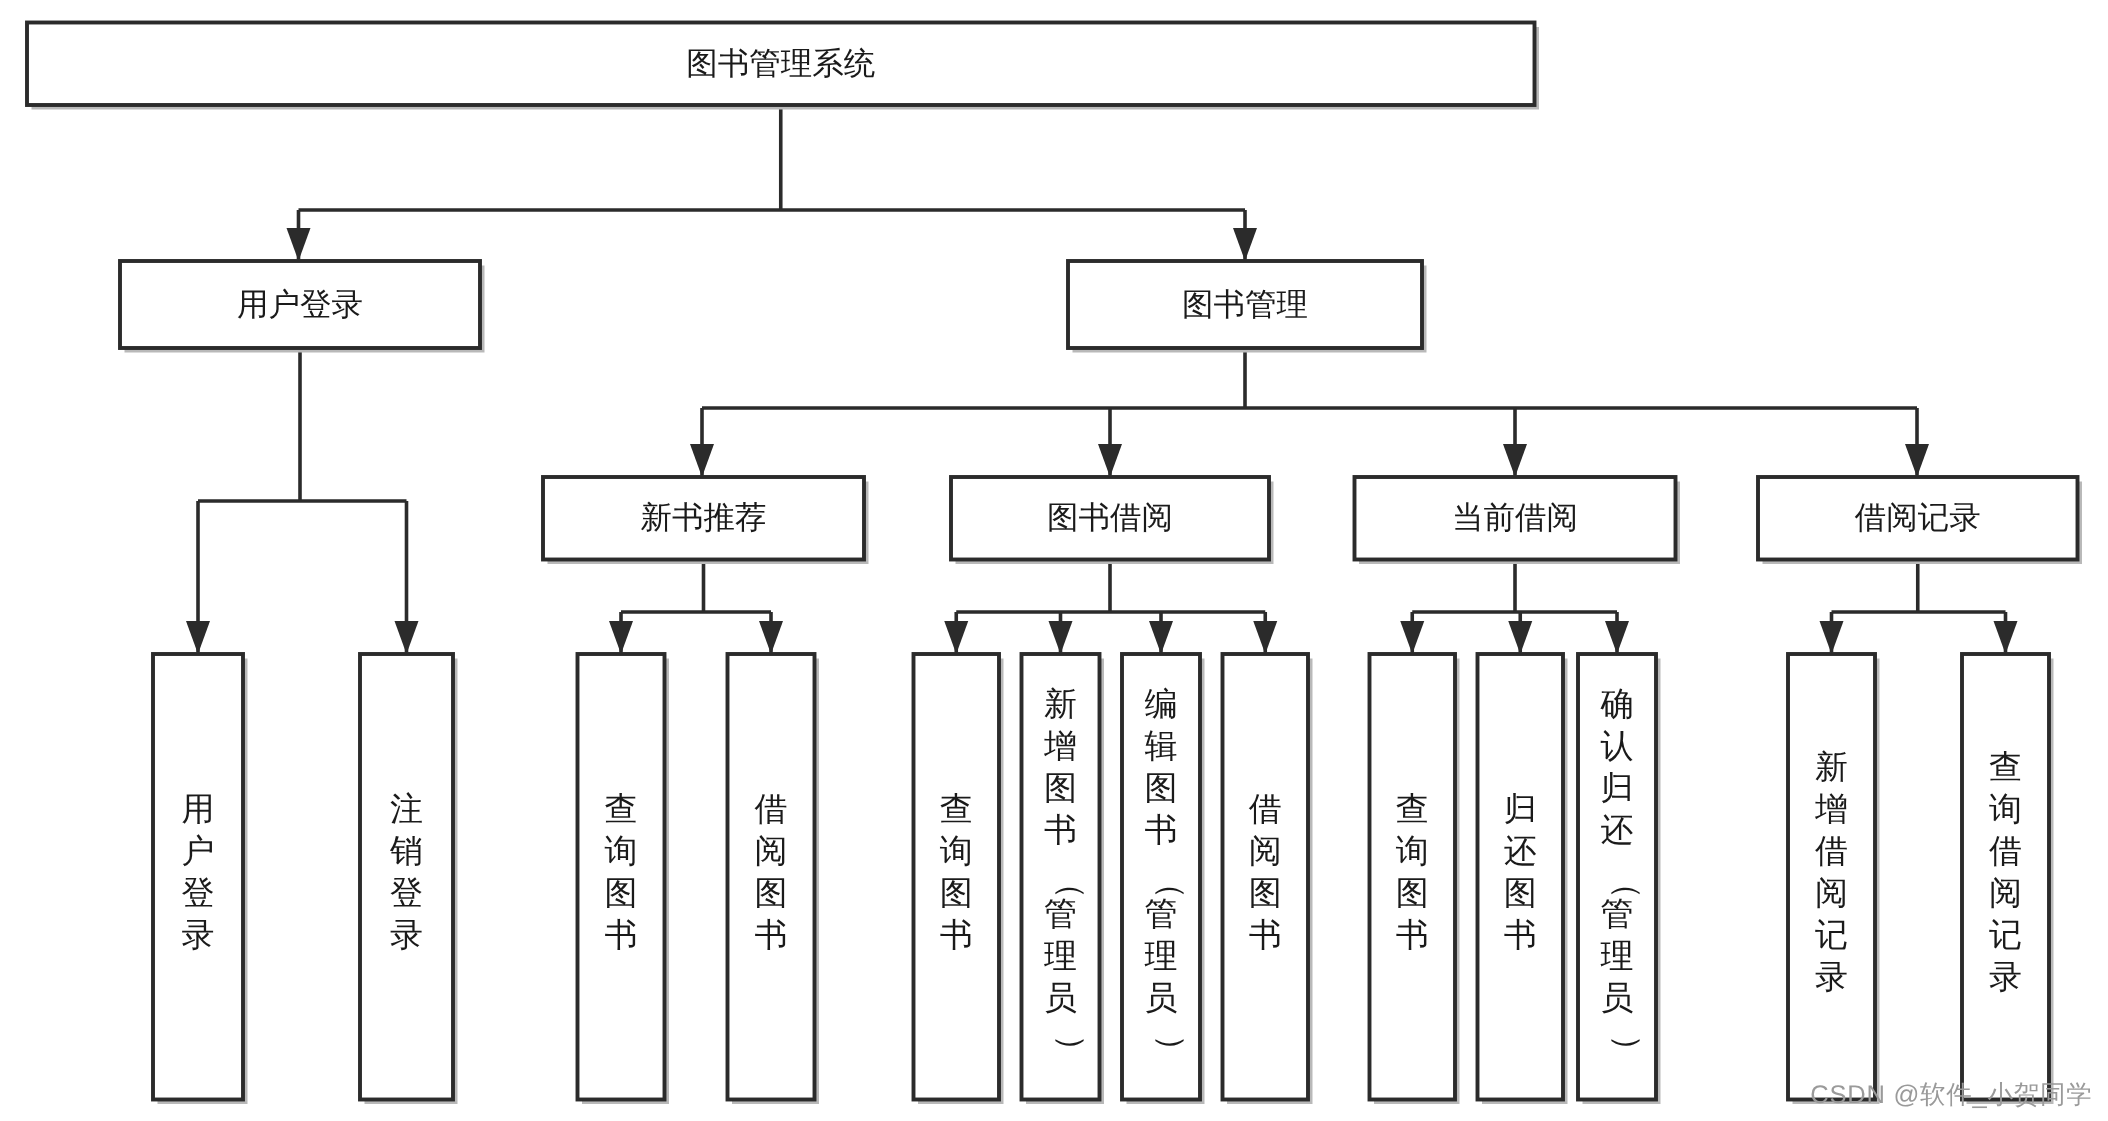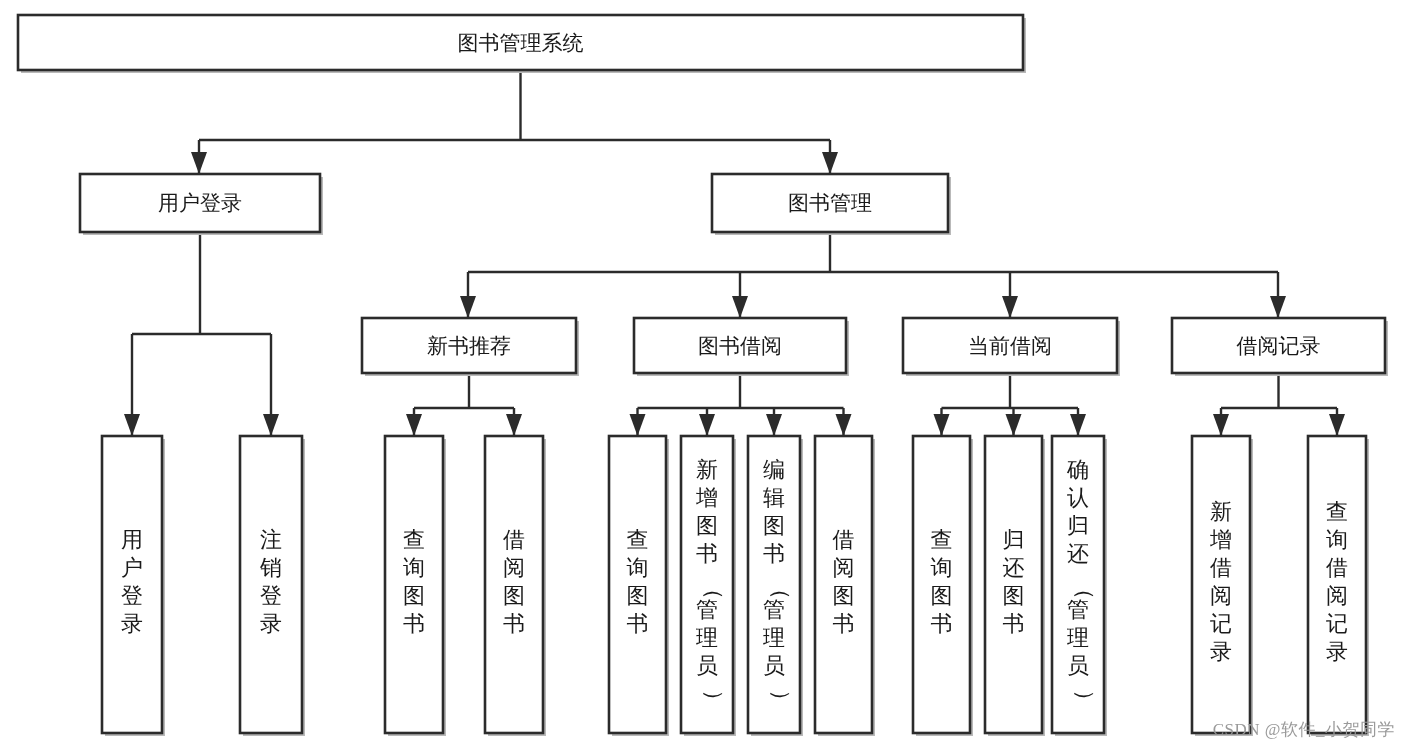--- a/index.html
+++ b/index.html
@@ -57,21 +57,21 @@
   .node-label-v {
     font-family: "DejaVu Sans", "Liberation Sans", sans-serif;
     font-size: 22px;
     fill: #1a1a1a;
     text-anchor: middle;
   }
   .watermark {
     position: absolute;
     right: 10px;
     bottom: 6px;
-    font-family: Liberation Serif, serif;
+    font-family: Liberation Sans, sans-serif;
     font-size: 17px;
     color: #9a9a9a;
     letter-spacing: 0.5px;
     white-space: nowrap;
     pointer-events: none;
   }
 </style>
 </head>
 <body>
 

